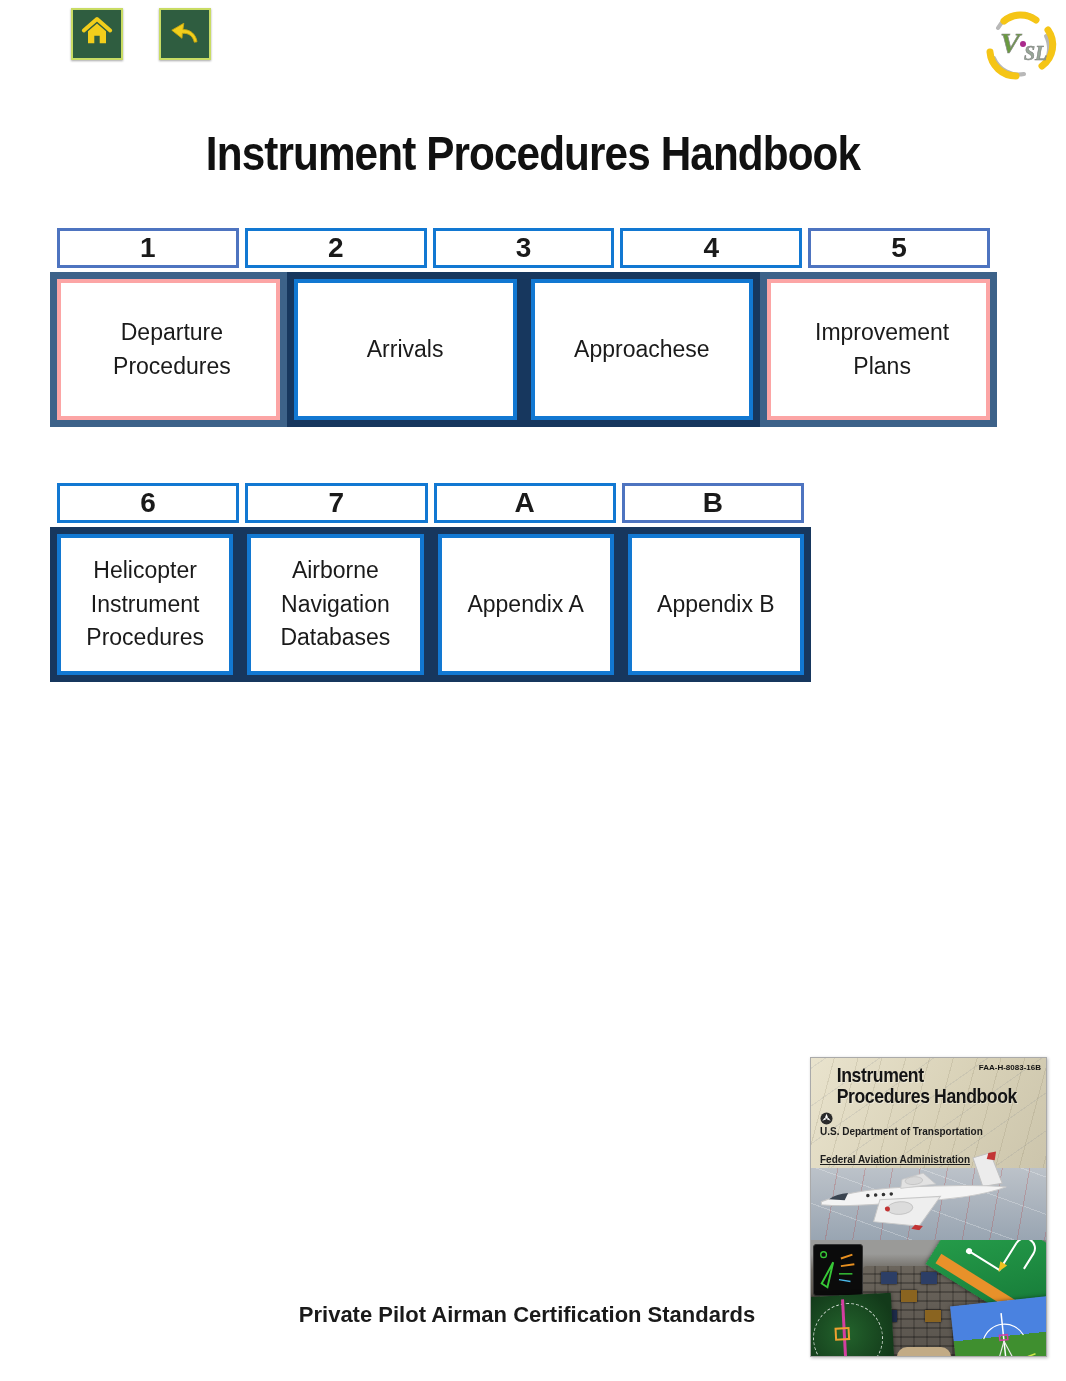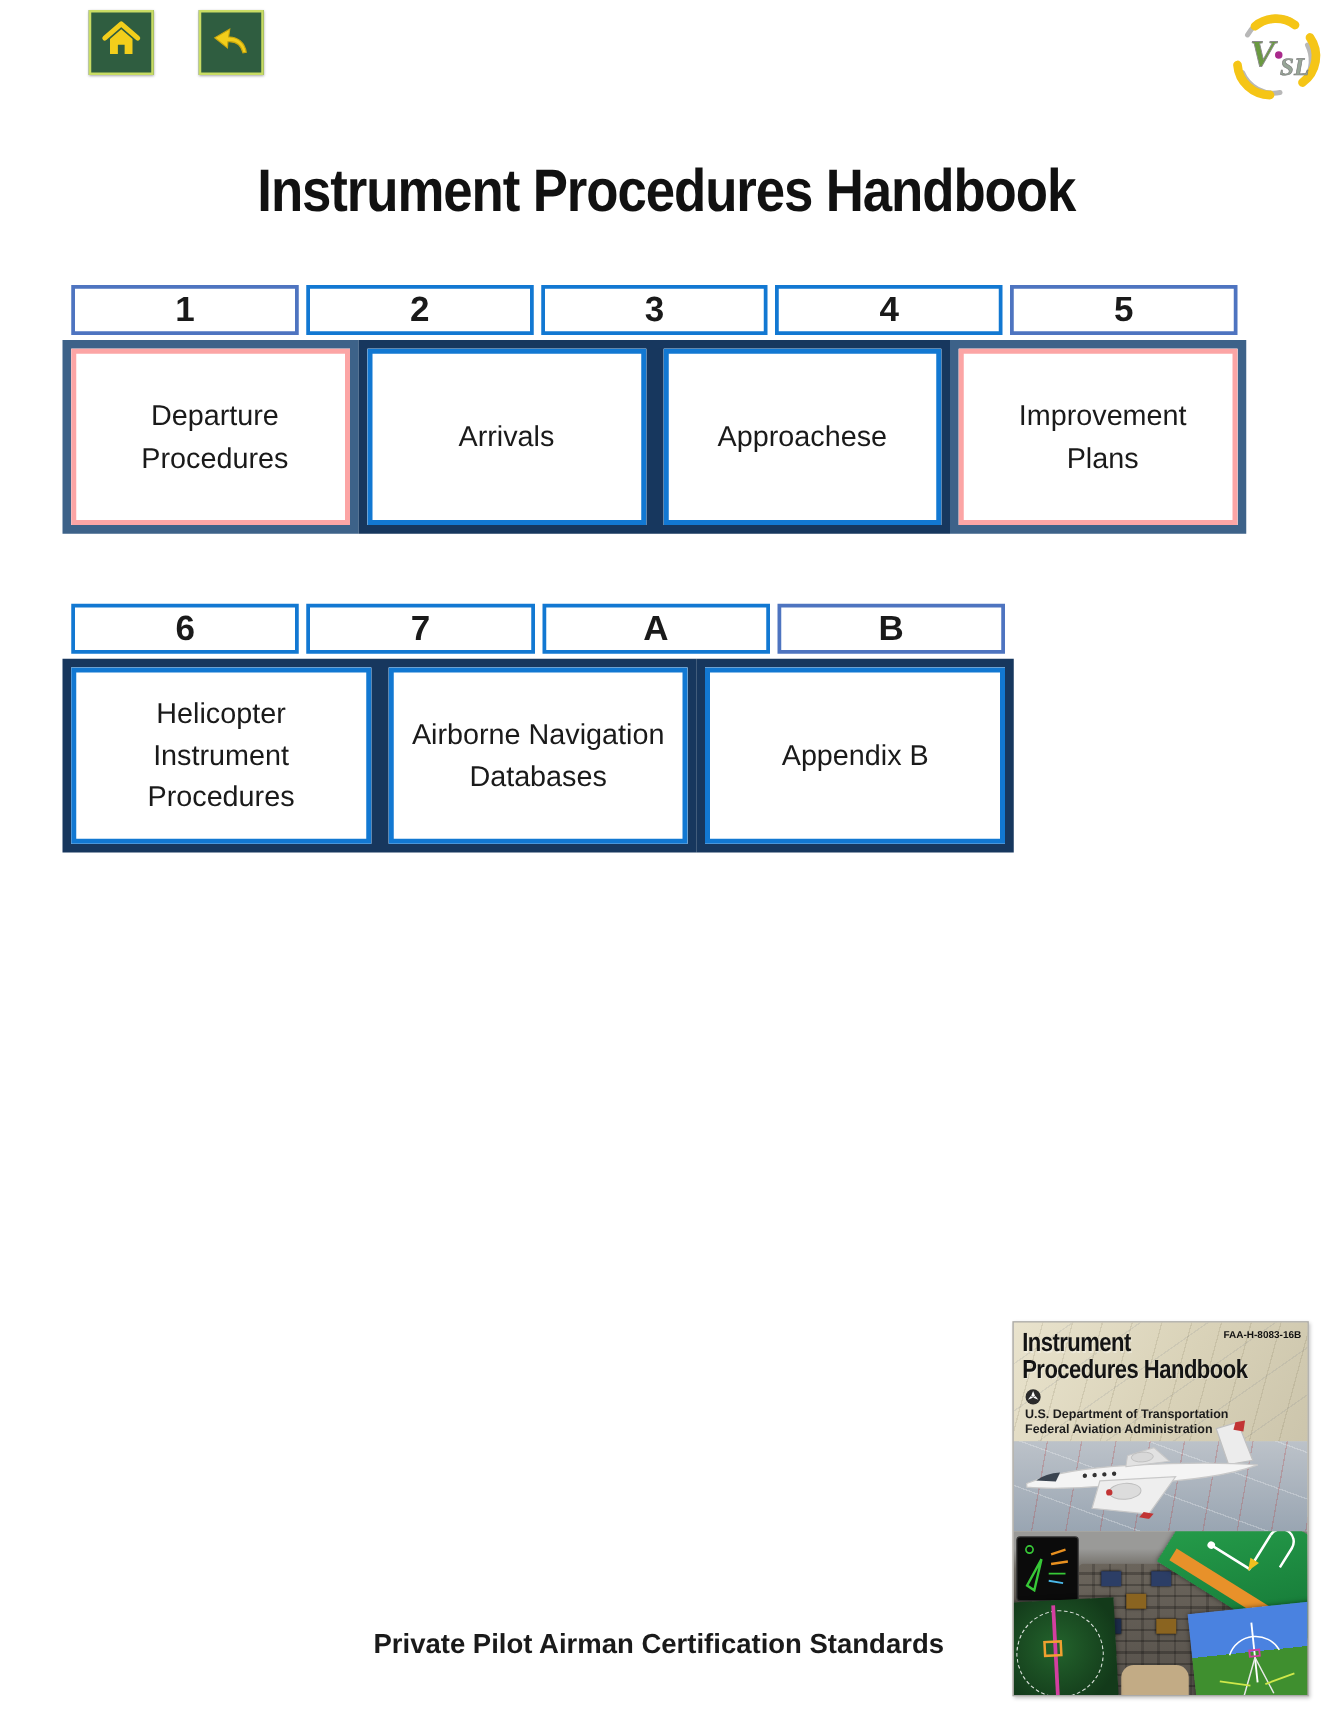--- a/index.html
+++ b/index.html
@@ -63,38 +63,39 @@
     font-size:22px; font-weight:bold; color:#1a1a1a;
   }
 
   
   #book-cover {
     position:absolute; left:810px; top:1057px; width:237px; height:300px;
     border:1px solid #aaa; box-shadow:1px 1px 3px rgba(0,0,0,.25);
     overflow:hidden; background:#d8d2bc;
   }
   .cover-top {
-    position:relative; height:95px;
+    position:relative; height:110px;
     background:
       repeating-linear-gradient(105deg, transparent 0 22px, rgba(110,100,70,.14) 22px 23px),
       repeating-linear-gradient(-35deg, transparent 0 30px, rgba(100,110,130,.12) 30px 31px),
       linear-gradient(120deg,#e9e3cd,#d9d2b8 55%,#ccc5ac);
+    padding-left: 19px;
   }
   .cover-title {
     padding:7px 0 0 8px; font-weight:bold; font-size:21px; line-height:.98;
     color:#141414; letter-spacing:-.5px; transform:scaleX(.84); transform-origin:left top;
     text-shadow:1px 1px 0 rgba(255,255,255,.35); white-space:nowrap;
   }
   .cover-docnum {
     position:absolute; top:5px; right:5px; font-size:8px; font-weight:bold; color:#111;
   }
   .dot-seal { position:absolute; left:9px; top:53px; width:13px; height:13px; }
   .cover-org { position:absolute; left:9px; font-size:10px; font-weight:bold; color:#1c1c1c; }
   .cover-org.l1 { top:68px; }
-  .cover-org.l2 { top:80px; }
+  .cover-org.l2 { top:96px;text-decoration:underline; }
 
   .cover-mid {
     position:relative; height:72px;
     background:
       repeating-linear-gradient(100deg, transparent 0 26px, rgba(180,60,60,.25) 26px 27px),
       repeating-linear-gradient(20deg, transparent 0 34px, rgba(255,255,255,.25) 34px 35px),
       linear-gradient(#bcc2c9,#99a5b2);
   }
   .plane-svg { position:absolute; left:0px; top:-16px; width:215px; transform:rotate(-4deg); }
 
@@ -213,20 +214,23 @@
       <div class="header-cell muted">B</div>
     </div>
   <div class="body-row">
       <div class="body-wrap bright">
         <div class="body-cell bright">Helicopter Instrument Procedures</div>
       </div>
       <div class="body-wrap bright">
         <div class="body-cell bright">Airborne Navigation Databases</div>
       </div>
       <div class="body-wrap bright">
+        <div class="body-cell bright">Appendix A</div>
+      </div>
+      <div class="body-wrap bright">
         <div class="body-cell bright">Appendix B</div>
       </div>
     </div>
 </div>
 
 <div id="footer-caption">Private Pilot Airman Certification Standards</div>
 
 <div id="book-cover">
   <div class="cover-top">
     <div class="cover-title">

